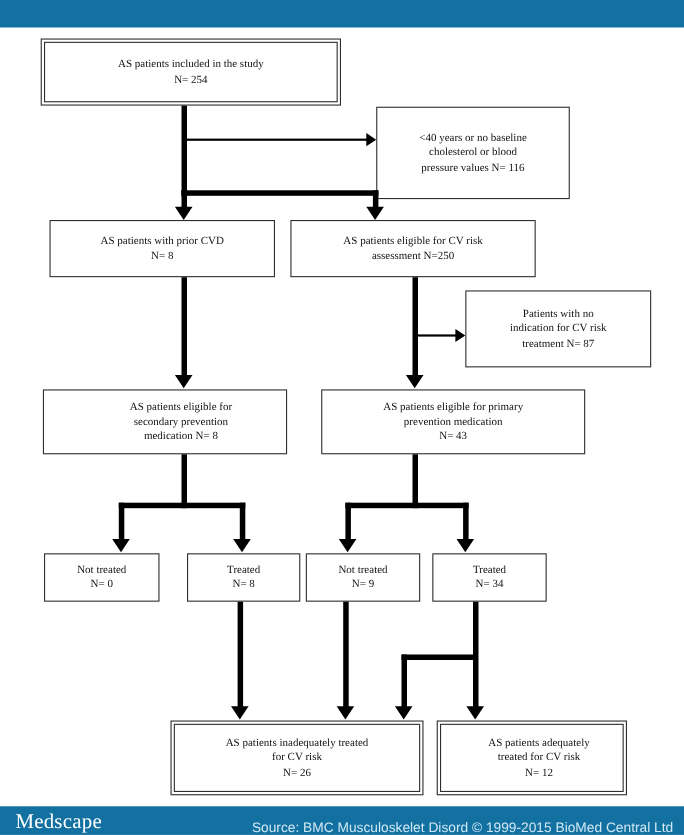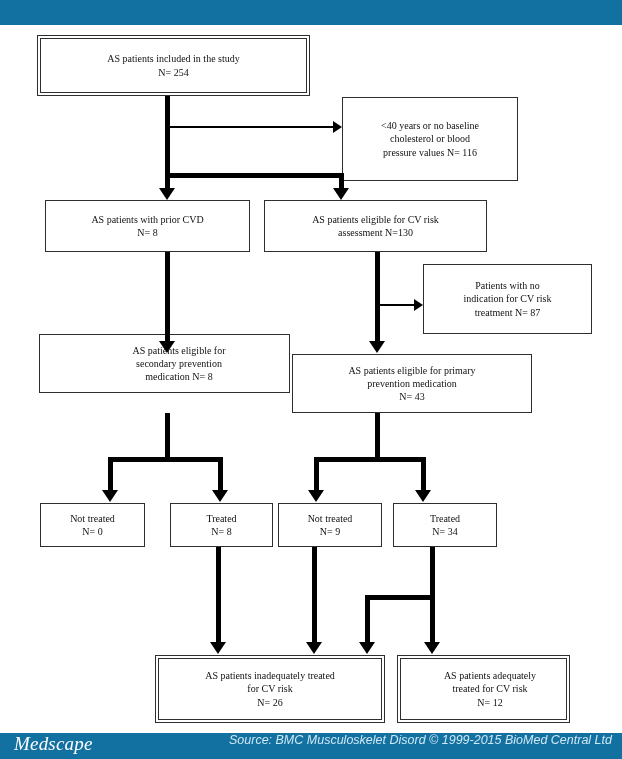--- a/index.html
+++ b/index.html
@@ -7,22 +7,22 @@
     position:relative; width:622px; height:759px;
     background:#ffffff; overflow:hidden;
     font-family:"Liberation Serif", serif;
   }
   .bar {
     position:absolute; left:0; width:622px; background:#1371a2;
   }
   #topbar { top:0; height:25px; }
   #botbar {
     top:733px; height:26px;
-    display:flex; align-items:flex-start; justify-content:space-between;
-    box-sizing:border-box; padding:0 10px 0 14px;font-style:italic;
+    display:flex; align-items:flex-end; justify-content:space-between;
+    box-sizing:border-box; padding:0 10px 0 14px;
   }
   .brand {
     color:#ffffff; font-family:"Liberation Serif", serif;
     font-size:19px; letter-spacing:0.2px;
   }
   .source {
     color:#cfe8f4; font-family:"Liberation Sans", sans-serif;
     font-size:12.5px;
   }
   .box {
@@ -66,30 +66,30 @@
 pressure values N= 116</span>
   </div>
 
   <div class="box" style="left:45px;top:200px;width:205px;height:52px;">
     <span class="box-label">AS patients with prior CVD
 N= 8</span>
   </div>
 
   <div class="box" style="left:264px;top:200px;width:223px;height:52px;">
     <span class="box-label">AS patients eligible for CV risk
-assessment N=130</span>
+assessment N=250</span>
   </div>
 
   <div class="box" style="left:423px;top:264px;width:169px;height:70px;">
     <span class="box-label">Patients with no
 indication for CV risk
 treatment N= 87</span>
   </div>
 
-  <div class="box" style="left:39px;top:334px;width:251px;height:59px;padding-left:29px;">
+  <div class="box" style="left:39px;top:354px;width:222px;height:59px;padding-left:29px;">
     <span class="box-label">AS patients eligible for
 secondary prevention
 medication N= 8</span>
   </div>
 
   <div class="box" style="left:292px;top:354px;width:240px;height:59px;">
     <span class="box-label">AS patients eligible for primary
 prevention medication
 N= 43</span>
   </div>

